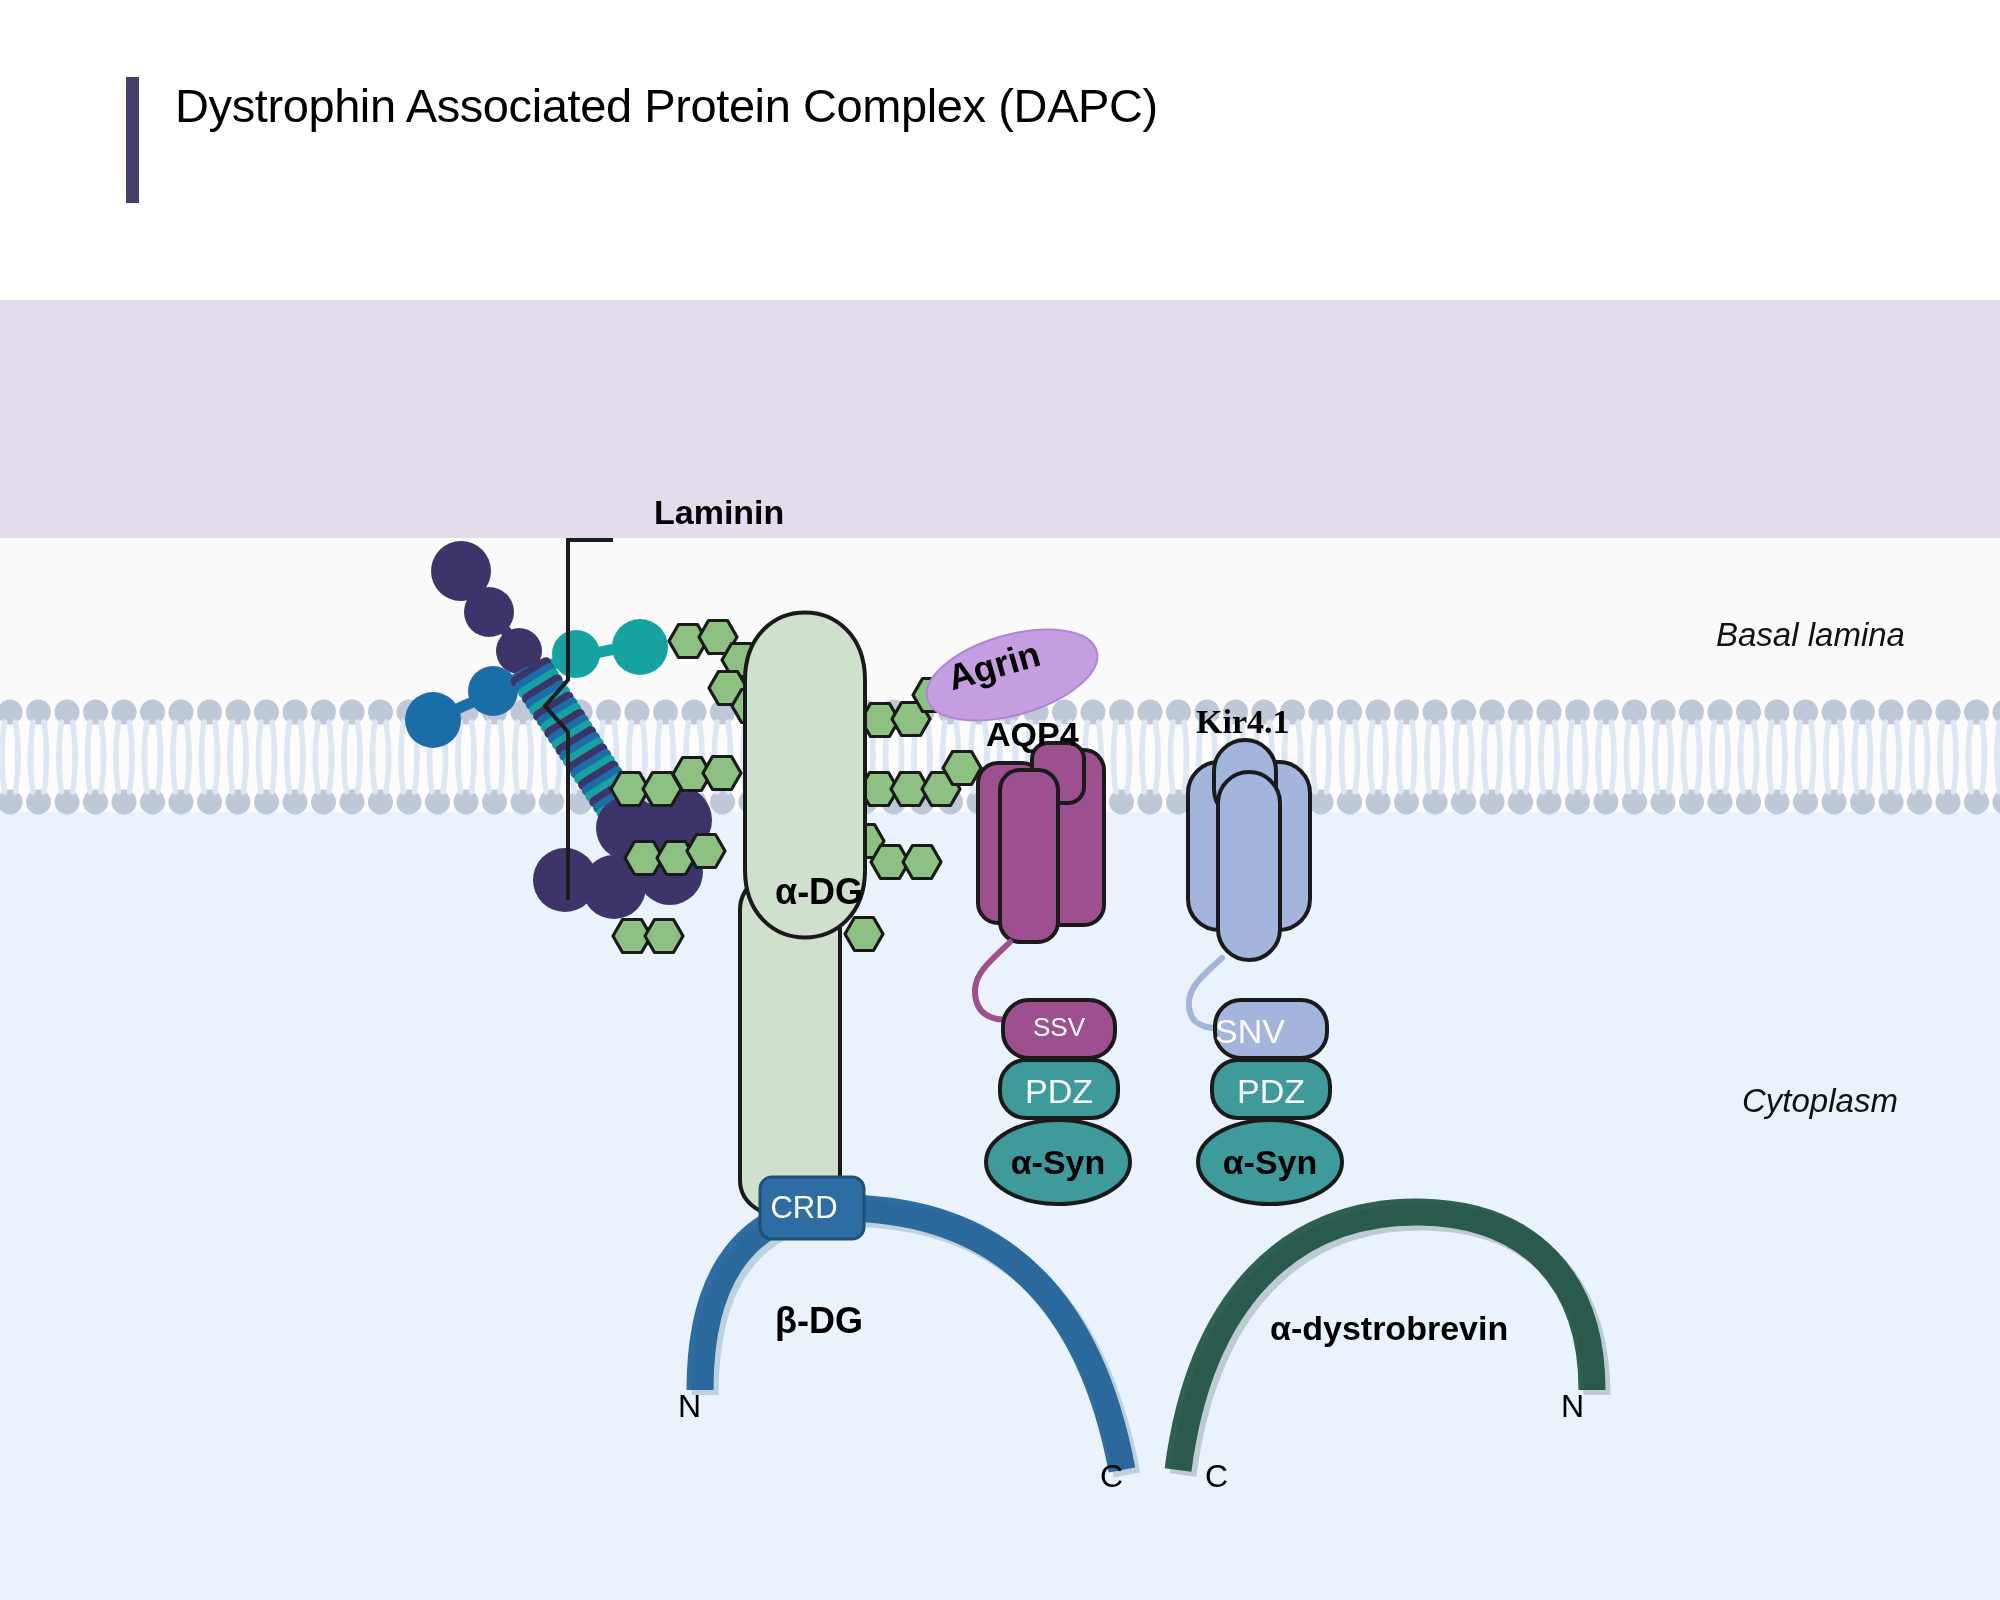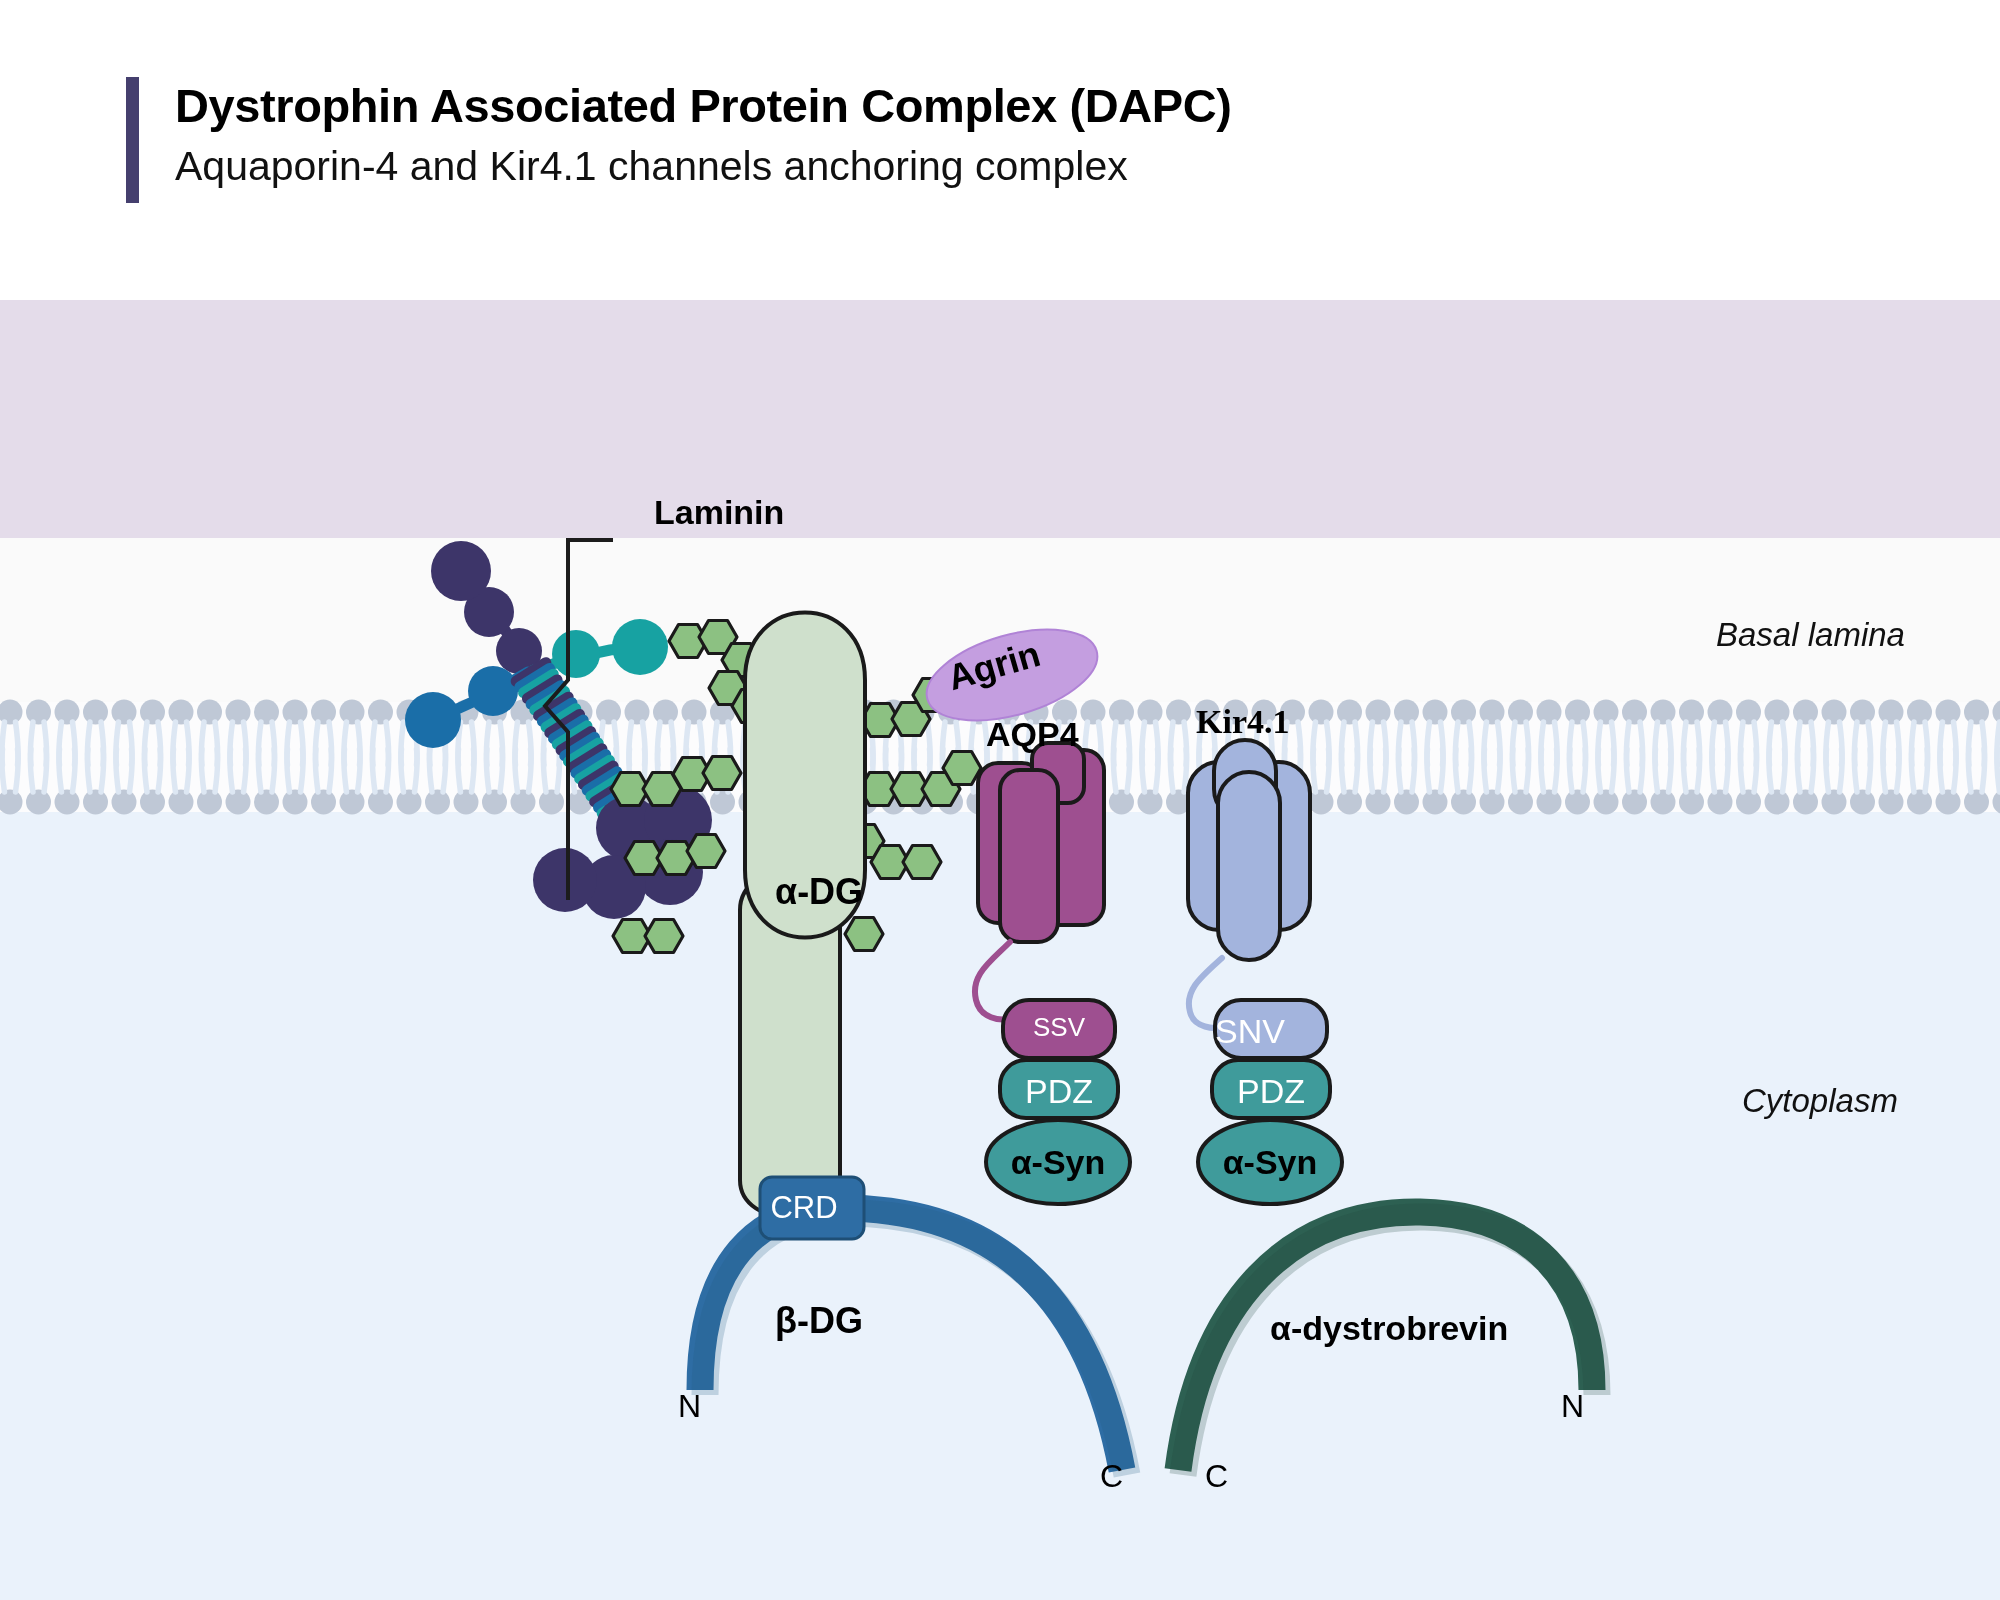--- a/index.html
+++ b/index.html
@@ -16,21 +16,21 @@
   #header {
     position:absolute; left:0; top:0; width:2000px; height:300px;
     background:#ffffff;
   }
   #accent-bar {
     position:absolute; left:126px; top:77px; width:13px; height:126px;
     background:#453f6e;
   }
   #title {
     position:absolute; left:175px; top:78px;
-    font-size:47px; font-weight:bold; color:#000; letter-spacing:-0.4px;
+    font-size:47px; font-weight:normal; color:#000; letter-spacing:-0.4px;
     white-space:nowrap;
   }
   #subtitle {
     position:absolute; left:175px; top:143px;
     font-size:41px; font-weight:normal; color:#111;
     white-space:nowrap;
   }
 
   
   #scene { position:absolute; left:0; top:300px; width:2000px; height:1300px; }
@@ -67,21 +67,20 @@
   #term-n2 { left:1561px; top:1088px; }
 </style>
 </head>
 <body>
 
 <div id="stage">
 
   <div id="header">
     <div id="accent-bar"></div>
     <div id="title">Dystrophin Associated Protein Complex (DAPC)</div>
-    <div id="subtitle">Aquaporin-4 and Kir4.1 channels anchoring complex</div>
   </div>
 
   <div id="scene">
 
     <svg id="scene-svg" width="2000" height="1300" viewBox="0 0 2000 1300">
       <defs>
 
         <g id="lip-up">
           <circle cx="0" cy="0" r="12.5" fill="#bfc8d6"></circle>
           <path d="M -5.5 10 C -8 28, -9 40, -7.5 53" stroke="#dde7f3" stroke-width="5.5" fill="none" stroke-linecap="round"></path>

